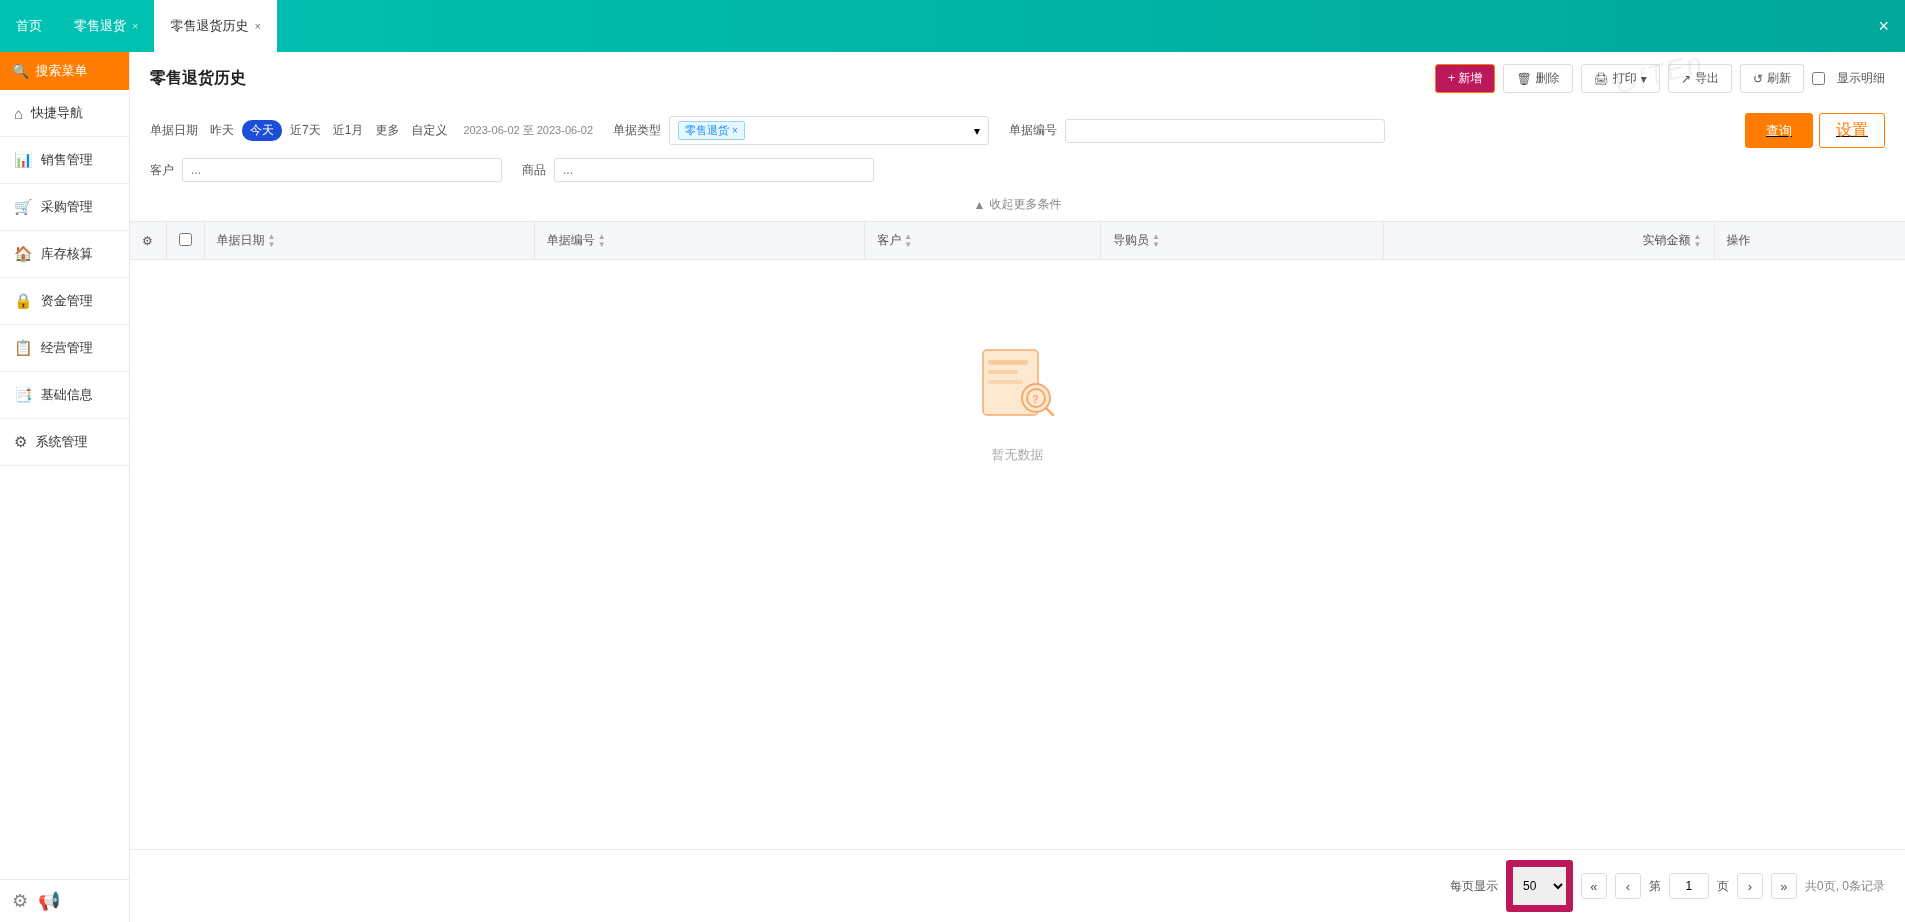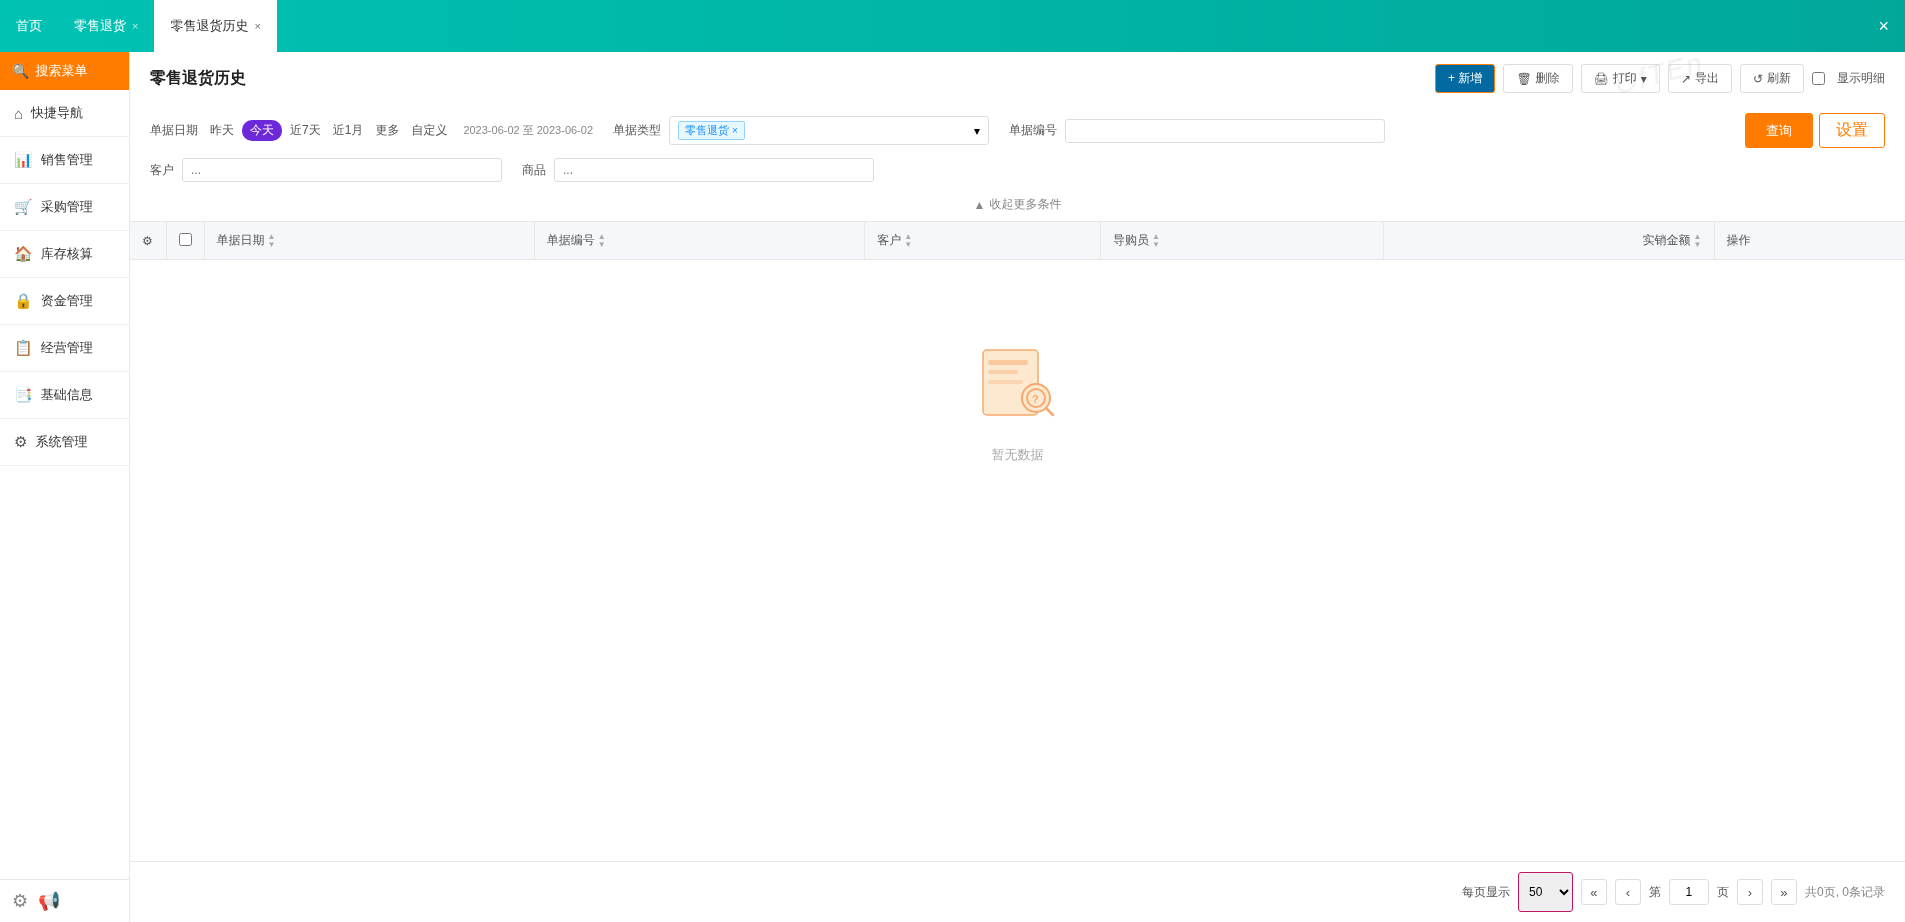--- a/index.html
+++ b/index.html
@@ -143,21 +143,21 @@
       padding: 5px 12px;
       border: 1px solid #ddd;
       background: #fff;
       border-radius: 3px;
       font-size: 12px;
       color: #555;
       cursor: pointer;
       white-space: nowrap;
     }
     .toolbar-btn.primary {
-      background: #0369a1;
+      background: #be185d;
       color: #fff;
       border-color: #ff7c00;
     }
     .toolbar-btn.orange-outline {
       background: #fff;
       color: #ff7c00;
       border-color: #ff7c00;
     }
     .checkbox-label {
       display: flex;
@@ -194,21 +194,21 @@
       gap: 4px;
     }
     .date-opt {
       font-size: 12px;
       color: #555;
       cursor: pointer;
       padding: 2px 4px;
       border-radius: 2px;
     }
     .date-opt.active {
-      background: #6d28d9;
+      background: #1d4ed8;
       color: #fff;
       border-radius: 10px;
       padding: 2px 8px;
     }
     .date-range {
       font-size: 11px;
       color: #888;
       margin-left: 4px;
     }
     .filter-input {
@@ -329,21 +329,21 @@
       justify-content: flex-end;
       padding: 10px 20px;
       background: #fff;
       border-top: 1px solid #e8e8e8;
       gap: 8px;
       font-size: 12px;
       color: #555;
       flex-shrink: 0;
     }
     .page-size-select {
-      border: 1px solid #be185d;
+      border: 7px solid #be185d;
       border-radius: 3px;
       padding: 11px 6px;
       font-size: 12px;
     }
     .page-nav-btn {
       border: 1px solid #ddd;
       background: #fff;
       border-radius: 3px;
       width: 26px;
       height: 26px;
@@ -500,21 +500,21 @@
               </span>
               <span>▾</span>
             </div>
           </div>
 
           <div class="filter-group">
             <span class="filter-label">单据编号</span>
             <input type="text" class="filter-input wide" placeholder="" style="">
           </div>
 
-          <div style="display:flex;gap:6px;margin-left:auto;">
+          <div style="display:flex;gap:6px;margin-left:auto;text-decoration:underline;">
             <button class="toolbar-btn primary" style="background:#ff7c00;color:#fff;border-color:#ff7c00;padding:6px 20px;font-size:13px;">查询</button>
             <button class="toolbar-btn orange-outline" style="color:#ff7c00;border-color:#ff7c00;padding:6px 16px;font-size:16px;">设置</button>
           </div>
         </div>
 
         <div class="filter-row">
 
           <div class="filter-group">
             <span class="filter-label">客户</span>
             <input type="text" class="filter-input wide" placeholder="..." style="">

